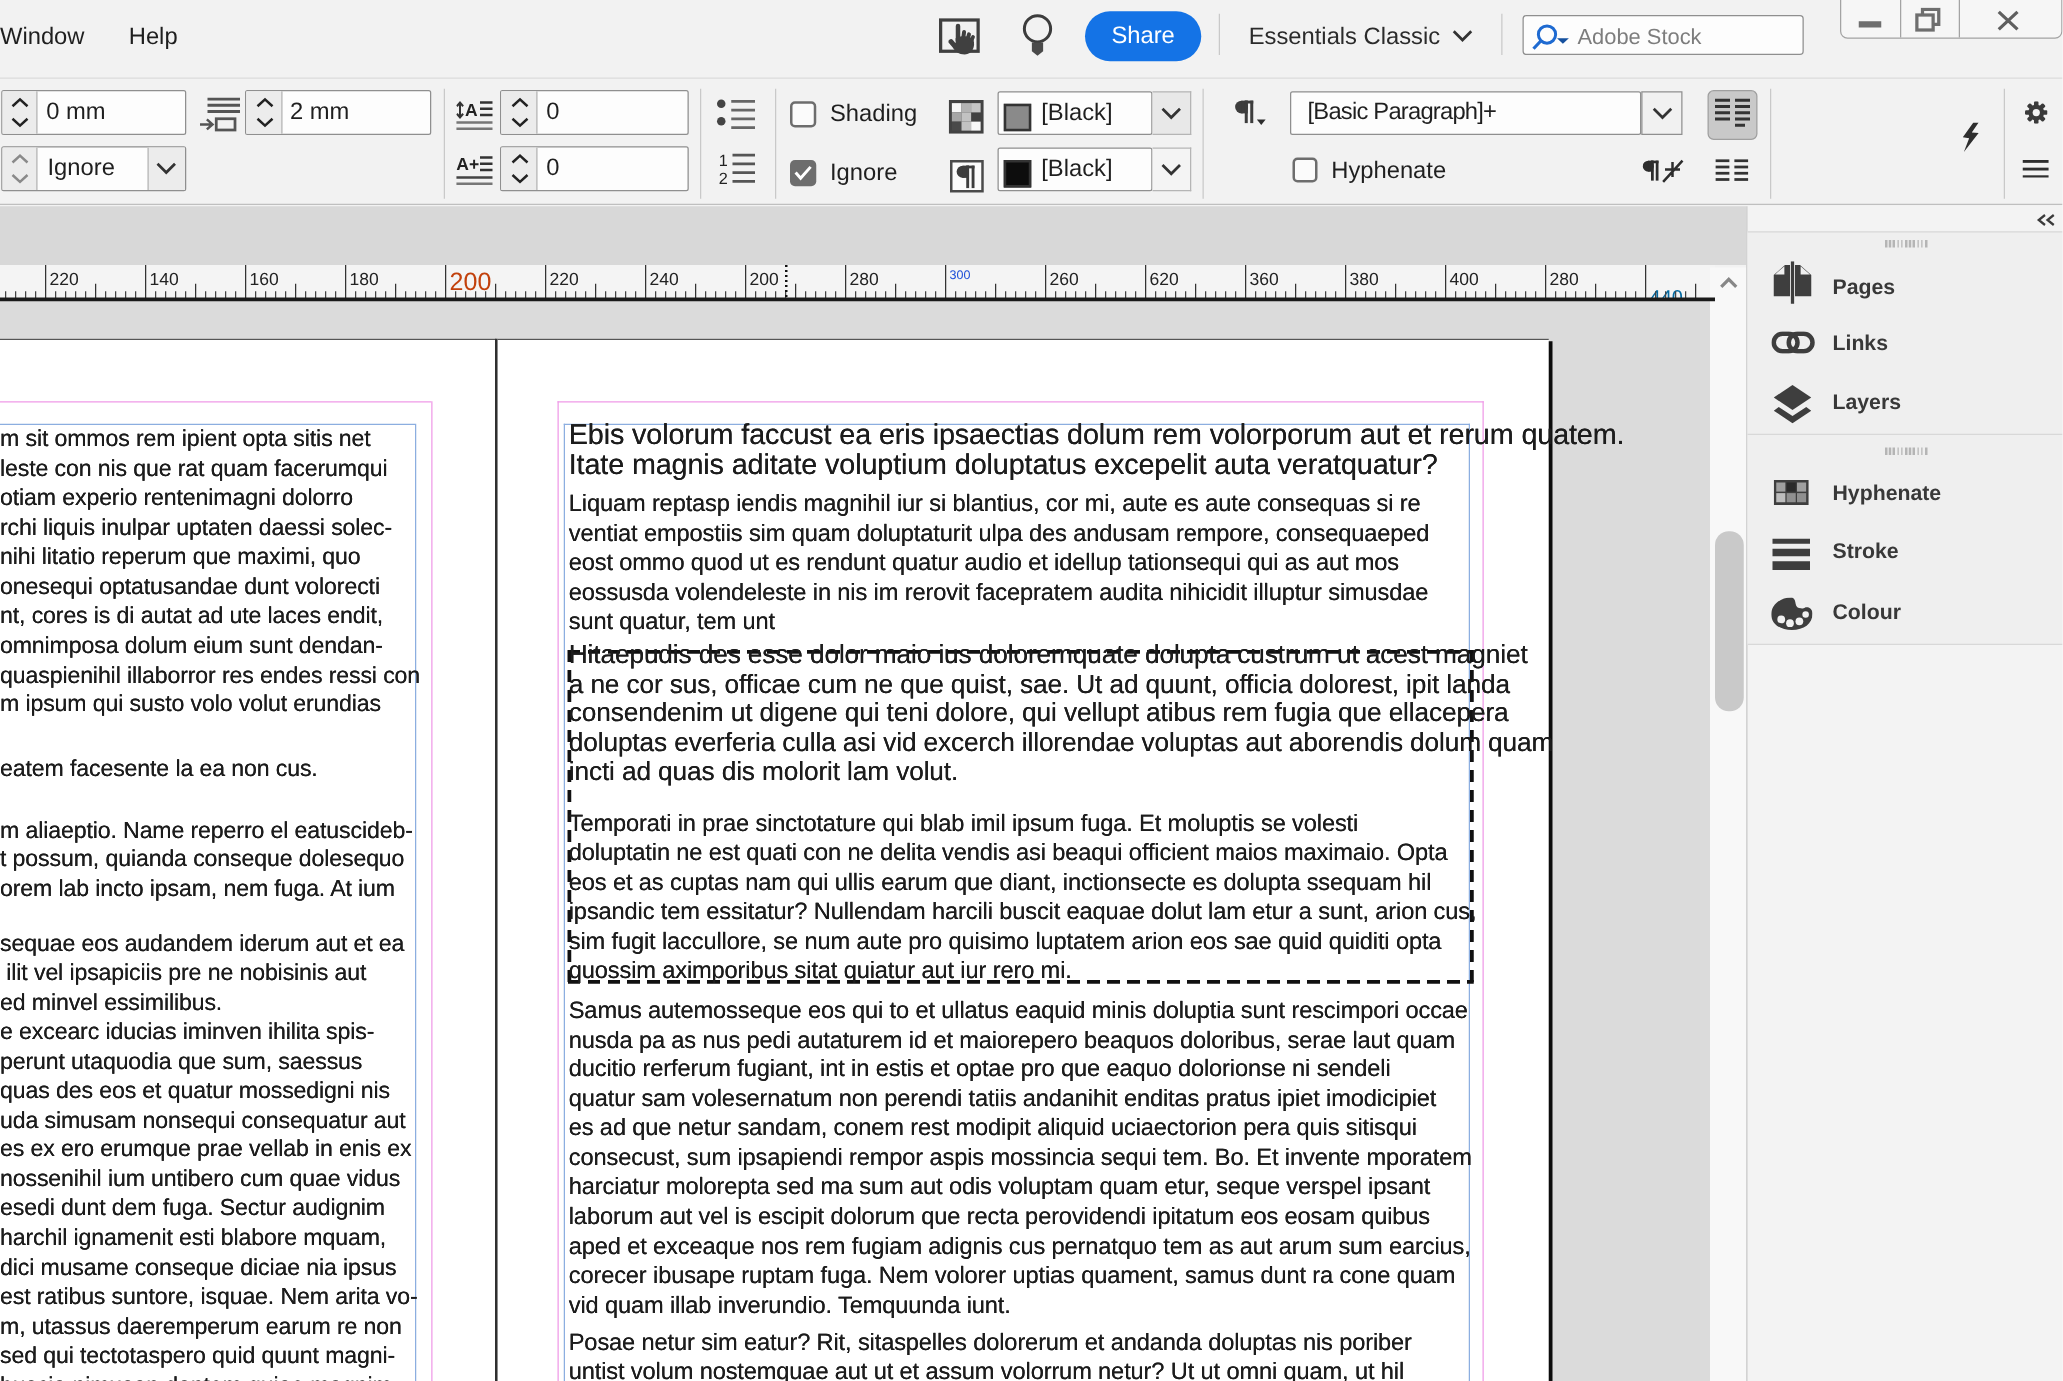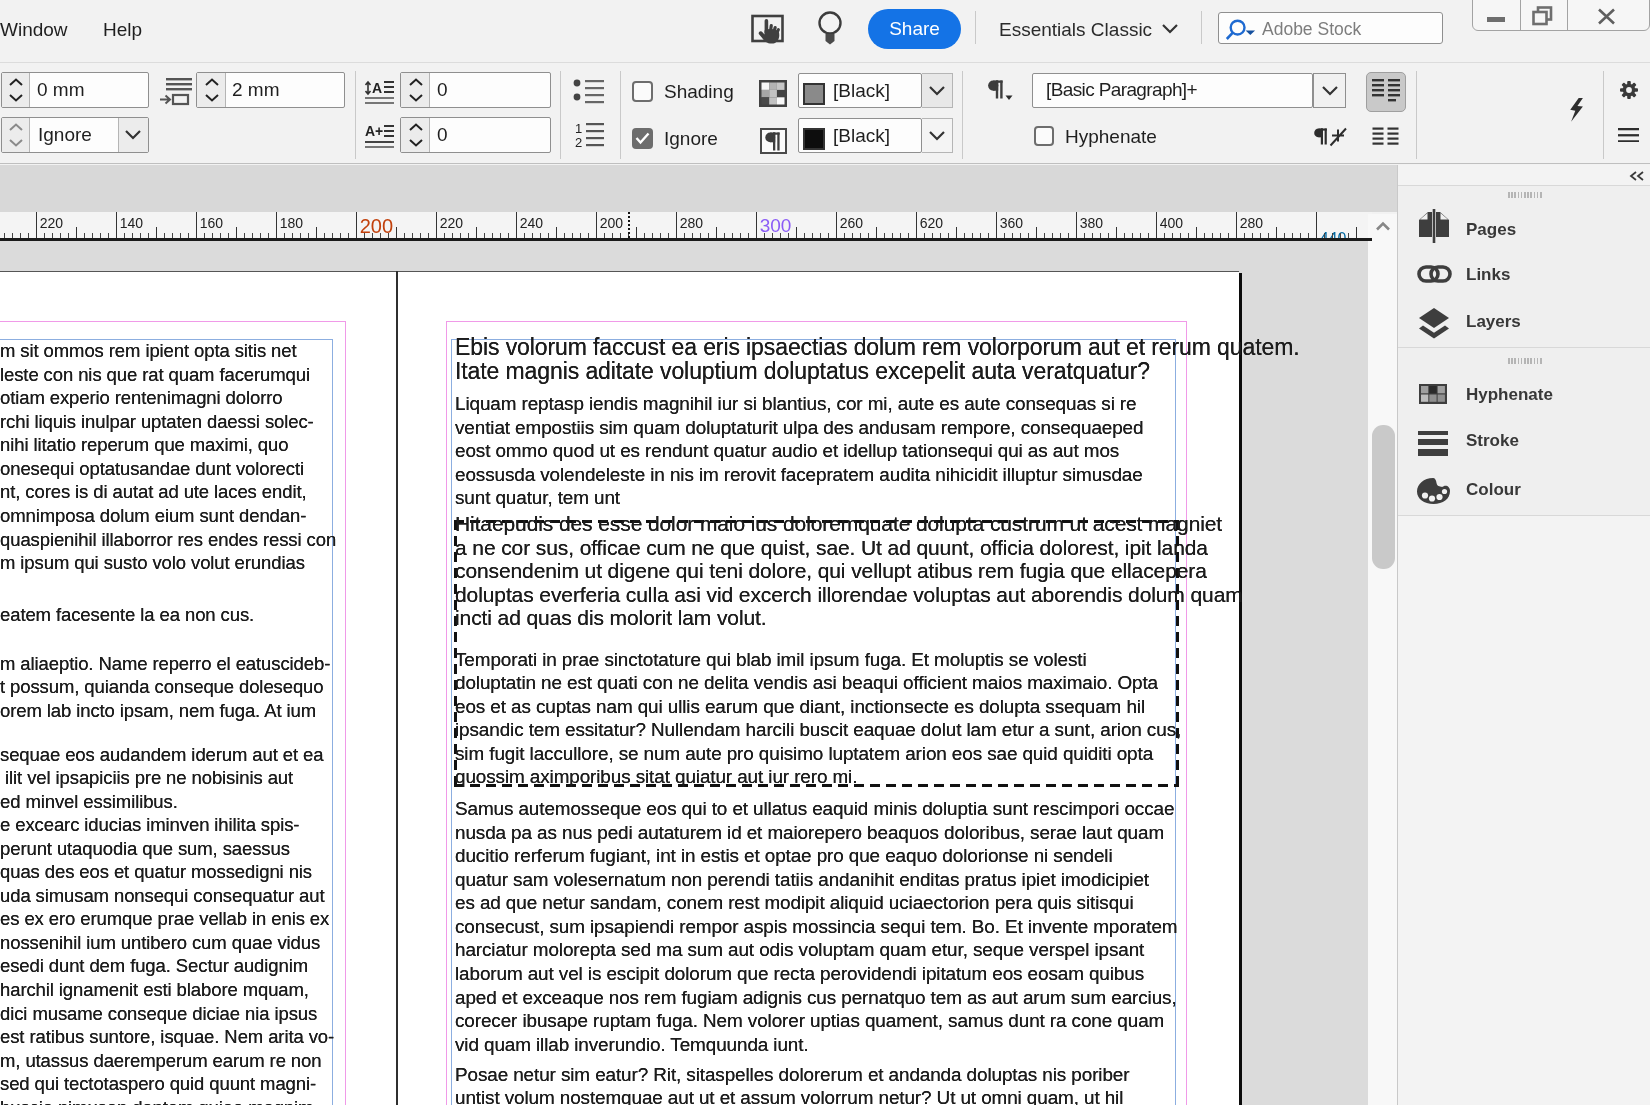--- a/index.html
+++ b/index.html
@@ -388,21 +388,21 @@
       <div class="abs" style="left:715.7px;top:15px;width:1px;height:13px;background:#333"></div>
       <div class="abs" style="left:683.7px;top:21px;width:1px;height:7px;background:#444"></div>
       <div class="abs" style="left:691.7px;top:21px;width:1px;height:7px;background:#444"></div>
       <div class="abs" style="left:699.7px;top:21px;width:1px;height:7px;background:#444"></div>
       <div class="abs" style="left:707.7px;top:21px;width:1px;height:7px;background:#444"></div>
       <div class="abs" style="left:723.7px;top:21px;width:1px;height:7px;background:#444"></div>
       <div class="abs" style="left:731.7px;top:21px;width:1px;height:7px;background:#444"></div>
       <div class="abs" style="left:739.7px;top:21px;width:1px;height:7px;background:#444"></div>
       <div class="abs" style="left:747.7px;top:21px;width:1px;height:7px;background:#444"></div>
       <div class="abs" style="left:755.7px;top:0;width:1px;height:28px;background:#333"></div>
-      <div class="abs" style="left:759.7px;top:3px;font-size:19px;color:#8b5cf6">300</div>
+      <div class="abs" style="left:759.7px;top:3px;font-size:10px;color:#1d4ed8">300</div>
       <div class="abs" style="left:795.7px;top:15px;width:1px;height:13px;background:#333"></div>
       <div class="abs" style="left:763.7px;top:21px;width:1px;height:7px;background:#444"></div>
       <div class="abs" style="left:771.7px;top:21px;width:1px;height:7px;background:#444"></div>
       <div class="abs" style="left:779.7px;top:21px;width:1px;height:7px;background:#444"></div>
       <div class="abs" style="left:787.7px;top:21px;width:1px;height:7px;background:#444"></div>
       <div class="abs" style="left:803.7px;top:21px;width:1px;height:7px;background:#444"></div>
       <div class="abs" style="left:811.7px;top:21px;width:1px;height:7px;background:#444"></div>
       <div class="abs" style="left:819.7px;top:21px;width:1px;height:7px;background:#444"></div>
       <div class="abs" style="left:827.7px;top:21px;width:1px;height:7px;background:#444"></div>
       <div class="abs" style="left:835.7px;top:0;width:1px;height:28px;background:#333"></div>

